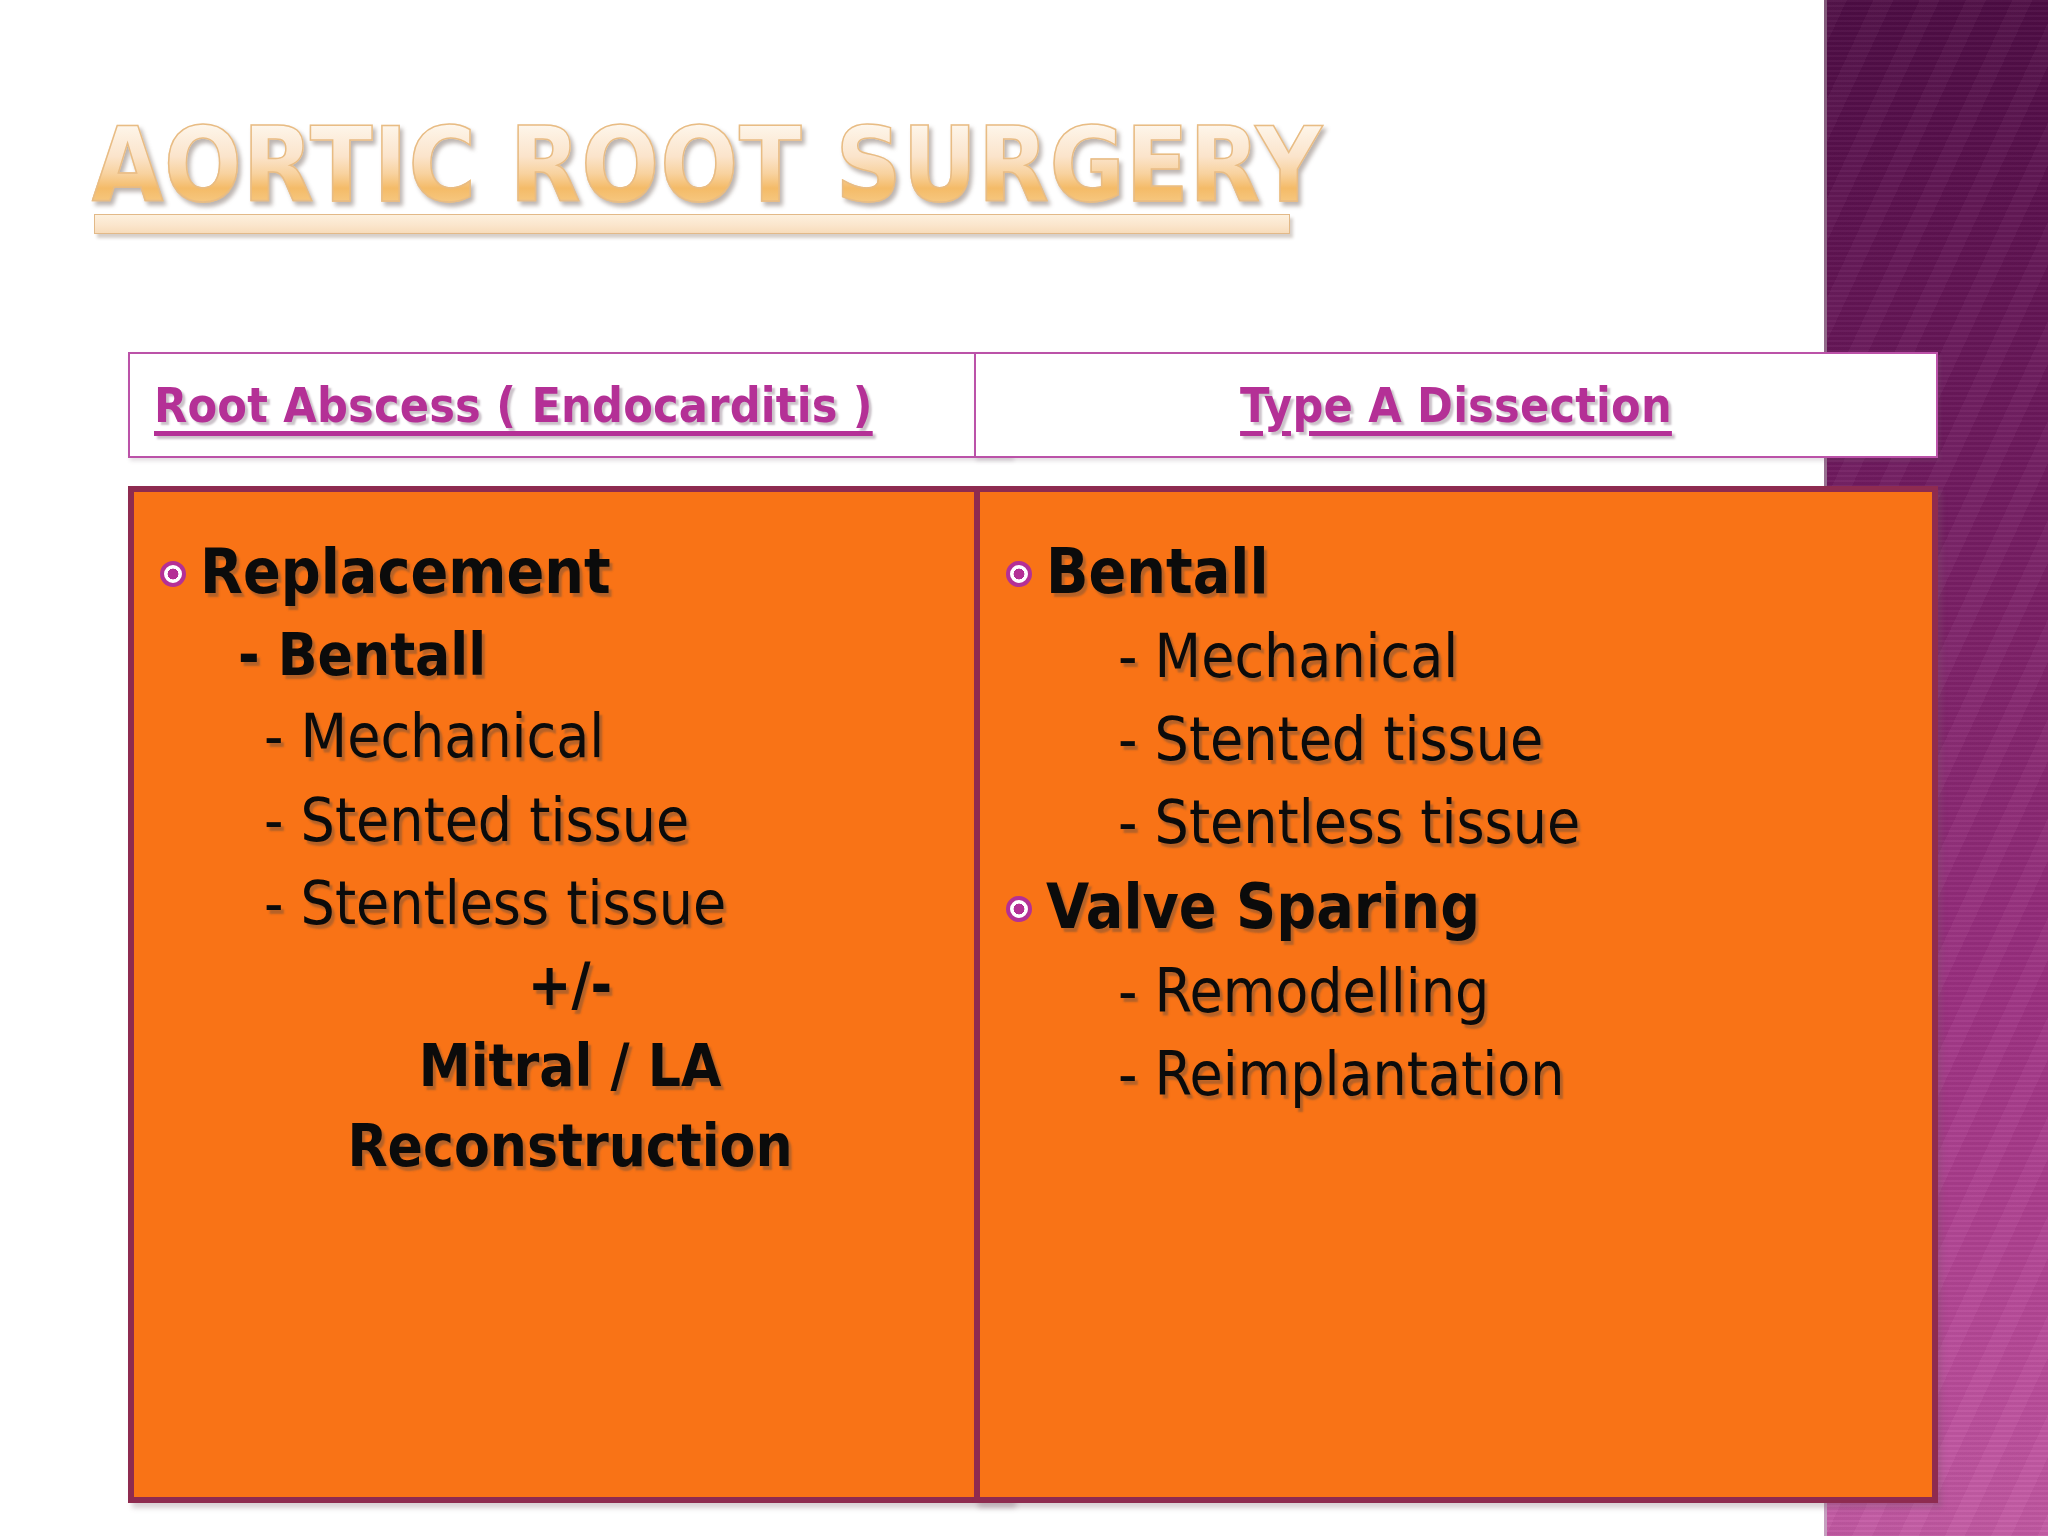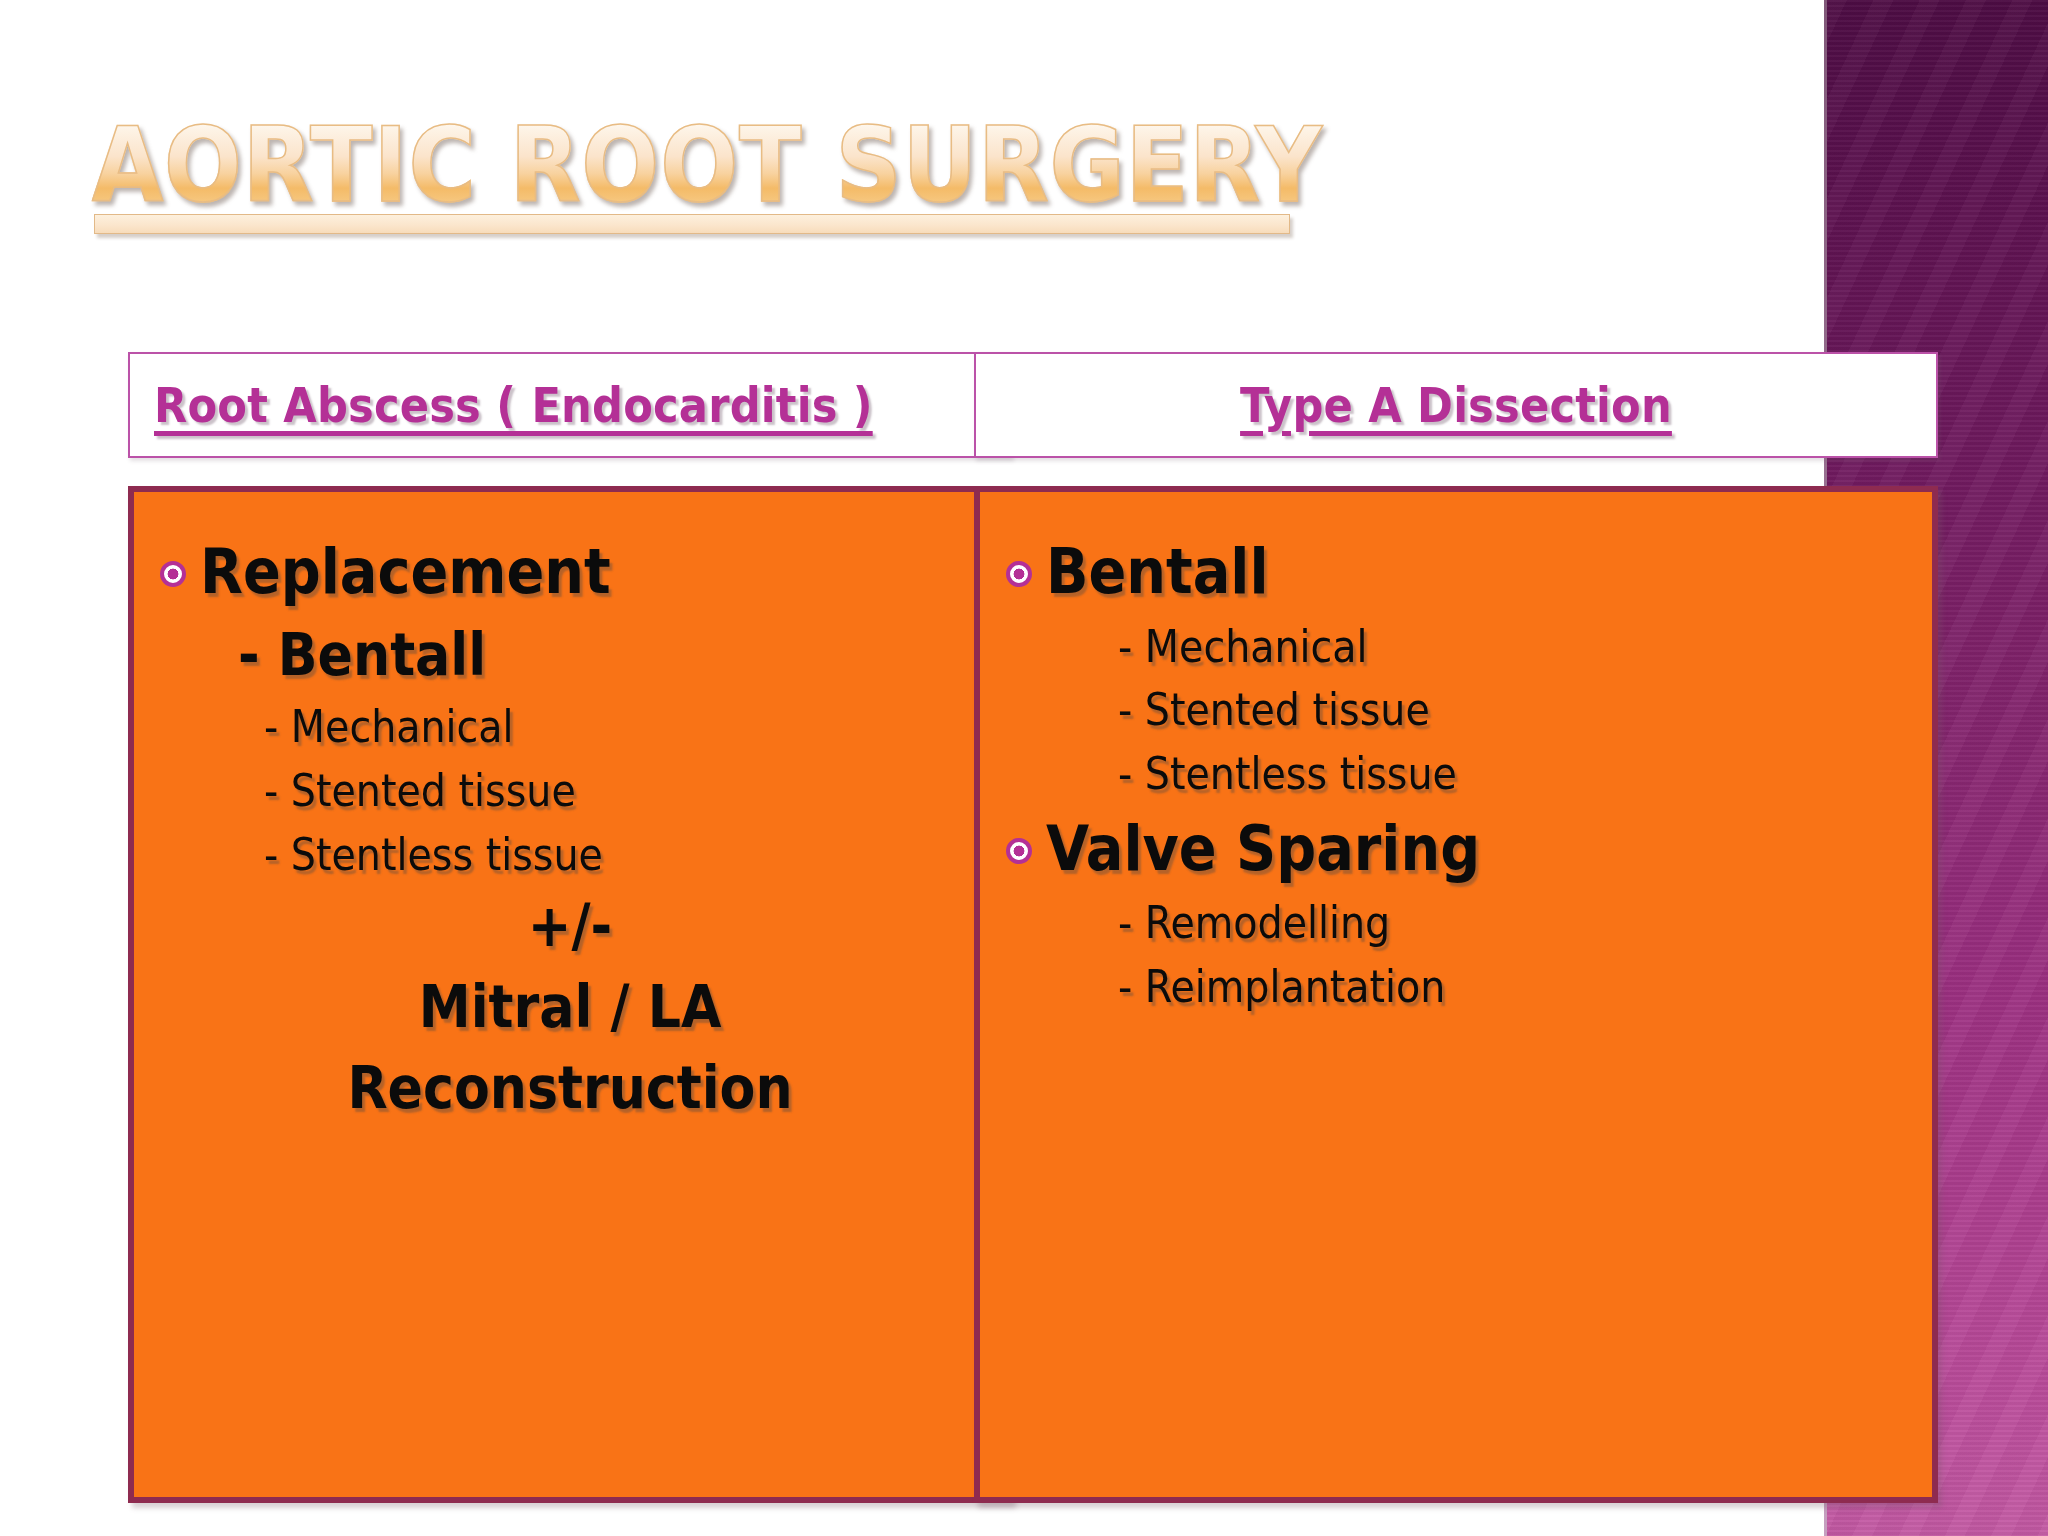--- a/index.html
+++ b/index.html
@@ -172,21 +172,21 @@
     top: -6px;
     box-sizing: border-box;
   }
   .txt {
     color: #0b0b0b;
     font-family: "DejaVu Sans Condensed", "Liberation Sans Narrow", "Liberation Sans", sans-serif;
     text-shadow: 3px 4px 2px rgba(70,70,70,0.38);
   }
   .lvl1 { font-size: 62px; font-weight: bold; line-height: 1.22; }
   .lvl2 { font-size: 58px; font-weight: bold; line-height: 1.22; }
-  .lvl3 { font-size: 44px; font-weight: normal; line-height: 1.22; }
+  .lvl3 { font-size: 60px; font-weight: normal; line-height: 1.22; }
 
   .row { display: flex; align-items: baseline; }
   .row.c { justify-content: center; }
 
   
   .ind-bentall  { padding-left: 78px; }
   .ind-sub-l    { padding-left: 104px; }
 
   
   .ind-sub-r    { padding-left: 112px; }

